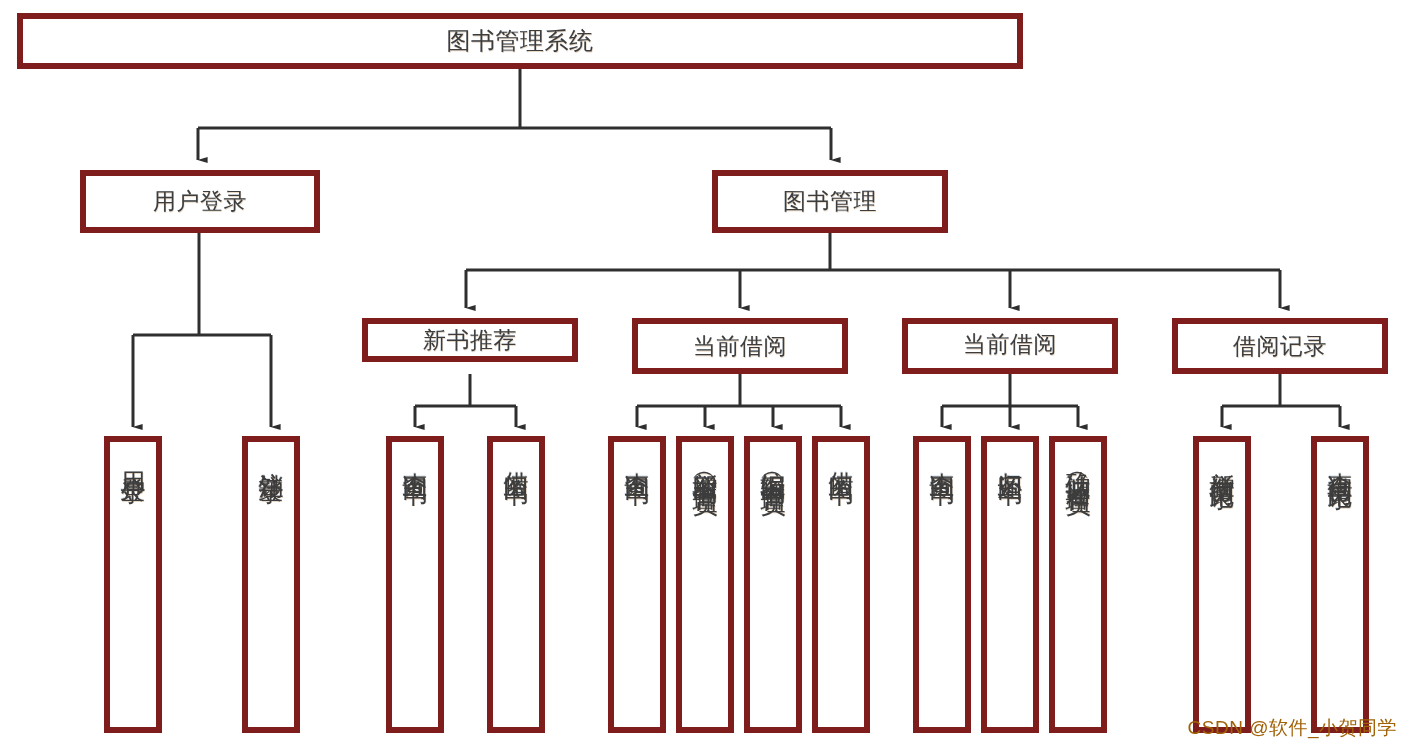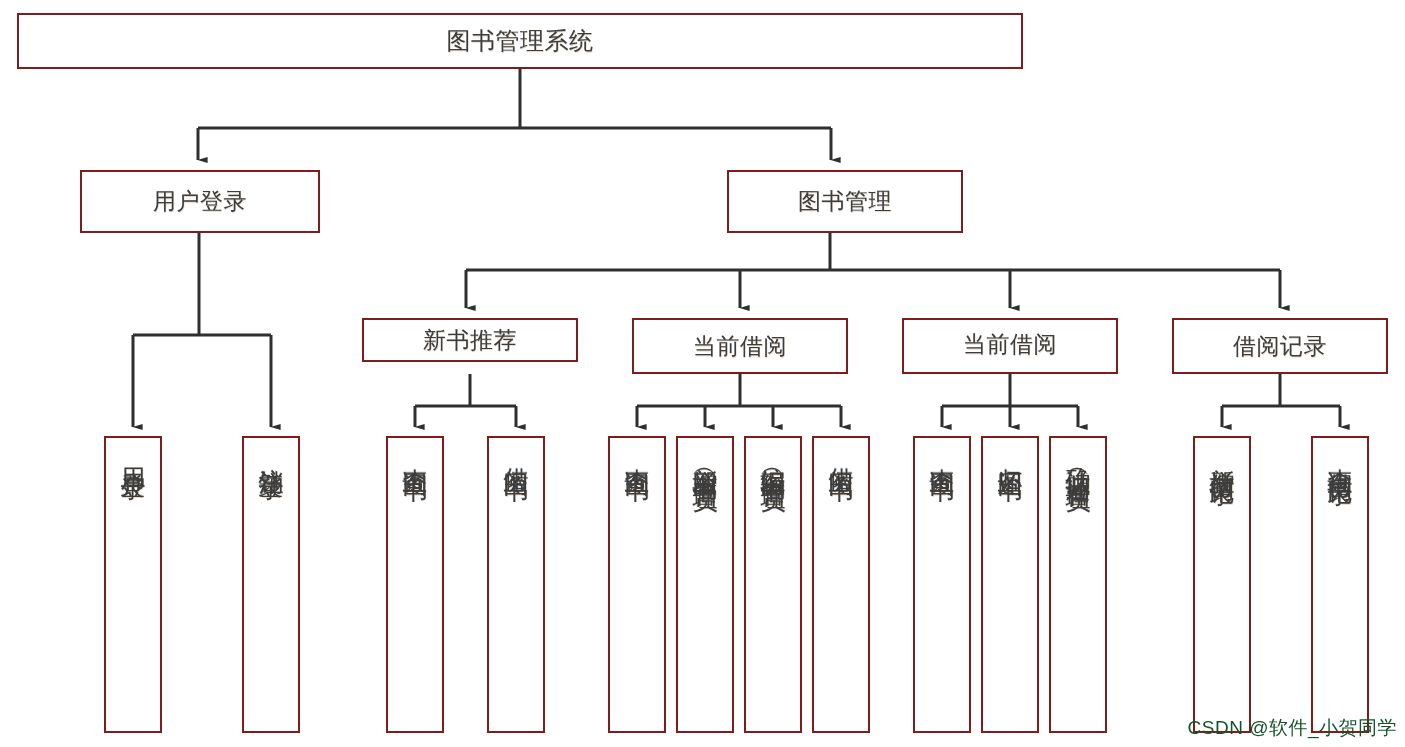--- a/index.html
+++ b/index.html
@@ -10,21 +10,21 @@
     font-family:"Liberation Sans","DejaVu Sans",sans-serif;
     overflow:hidden;
   }
   #canvas{position:relative;width:1405px;height:747px;}
   svg#wires{position:absolute;left:0;top:0;width:1405px;height:747px;pointer-events:none;}
 
   .node{
     position:absolute;
     box-sizing:border-box;
     background:#ffffff;
-    border:2px solid #7f1d1d;
+    border:6px solid #7f1d1d;
     display:flex;
     align-items:center;
     justify-content:center;
     color:#3a3a3a;
     z-index:2;
   }
   .node .lbl{
     display:block;
     text-align:center;
     letter-spacing:0.5px;
@@ -45,21 +45,21 @@
     line-height:1.08;
     letter-spacing:3px;
     white-space:nowrap;
   }
 
   #watermark{
     position:absolute;
     right:8px;
     bottom:6px;
     font-size:19px;
-    color:#14532d;
+    color:#a16207;
     letter-spacing:0.5px;
     z-index:5;
     white-space:nowrap;
     font-family:"Liberation Sans","DejaVu Sans",sans-serif;
   }
 </style>
 </head>
 <body>
 
 <div id="canvas">
@@ -116,21 +116,21 @@
     </g>
   </svg>
 
   <div class="node root h-node" style="left:17px;top:13px;width:1006px;height:56px;">
     <span class="lbl">图书管理系统</span>
   </div>
 
   <div class="node h-node" style="left:80px;top:170px;width:240px;height:63px;">
     <span class="lbl">用户登录</span>
   </div>
-  <div class="node h-node" style="left:712px;top:170px;width:236px;height:63px;margin-left:15px;">
+  <div class="node h-node" style="left:712px;top:170px;width:236px;height:63px;">
     <span class="lbl">图书管理</span>
   </div>
 
   <div class="node h-node" style="left:362px;top:318px;width:216px;height:44px;">
     <span class="lbl">新书推荐</span>
   </div>
   <div class="node h-node" style="left:632px;top:318px;width:216px;height:56px;">
     <span class="lbl">当前借阅</span>
   </div>
   <div class="node h-node" style="left:902px;top:318px;width:216px;height:56px;font-family:Liberation Mono, monospace;">

